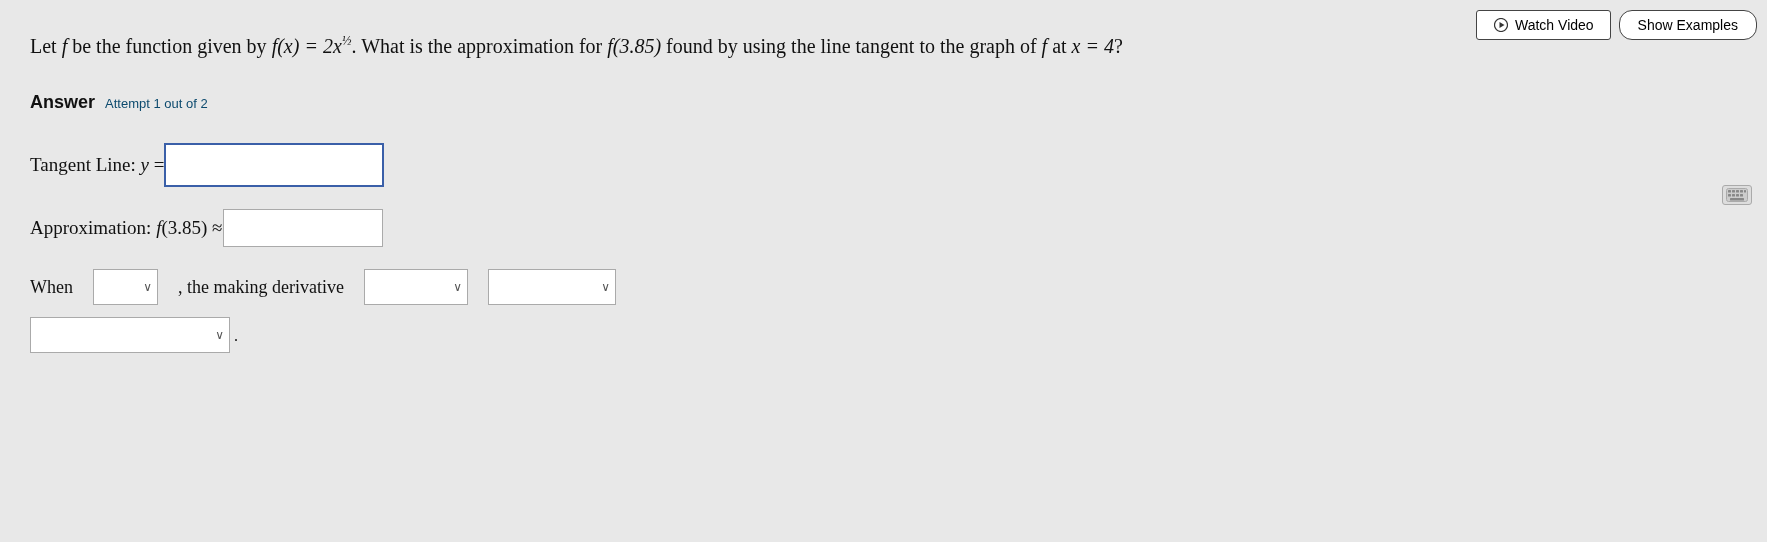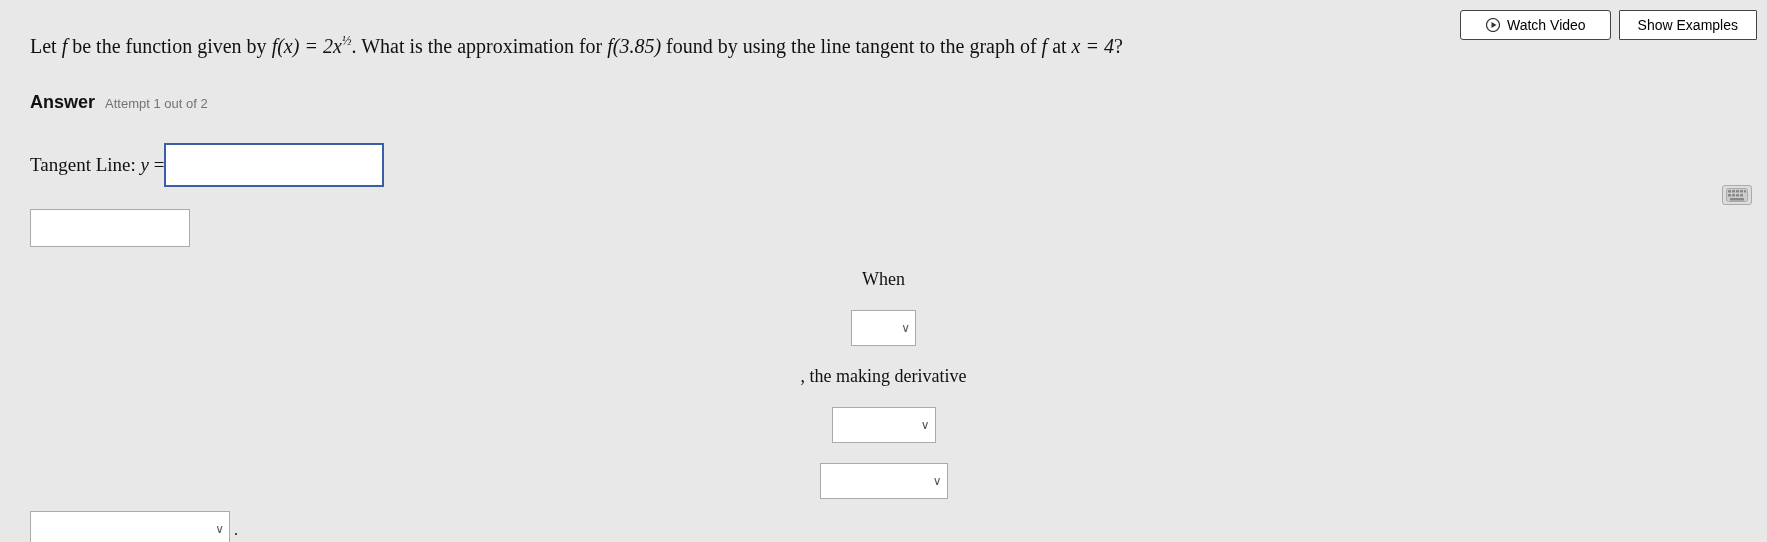--- a/index.html
+++ b/index.html
@@ -20,21 +20,21 @@
       align-items: center;
       gap: 8px;
     }
 
     .watch-video-btn {
       display: flex;
       align-items: center;
       gap: 6px;
       border: 1.5px solid #444;
       background: #fff;
-      padding: 6px 24px;
+      padding: 6px 16px;
       font-family: Arial, sans-serif;
       font-size: 14px;
       cursor: pointer;
       border-radius: 3px;
     }
 
     .watch-video-btn .play-icon {
       width: 16px;
       height: 16px;
       display: inline-flex;
@@ -42,21 +42,21 @@
       justify-content: center;
     }
 
     .show-examples-btn {
       border: 1.5px solid #444;
       background: #fff;
       padding: 6px 18px;
       font-family: Arial, sans-serif;
       font-size: 14px;
       cursor: pointer;
-      border-radius: 1px;
+      border-radius: 13px;
     }
 
     .main-content {
       padding: 30px 30px 20px 30px;
     }
 
     .question-text {
       font-size: 20px;
       line-height: 1.6;
       margin-bottom: 30px;
@@ -69,21 +69,21 @@
 
     .answer-label {
       font-size: 18px;
       font-weight: bold;
       display: inline;
       font-family: Arial, sans-serif;
     }
 
     .attempt-text {
       font-size: 13px;
-      color: #737373;
+      color: #0c4a6e;
       font-family: Arial, sans-serif;
       margin-left: 10px;
       font-weight: normal;
     }
 
     .answer-header-row {
       display: flex;
       align-items: baseline;
       gap: 0;
       margin-bottom: 30px;
@@ -135,21 +135,20 @@
       padding: 0 8px;
     }
 
     .when-row {
       display: flex;
       align-items: center;
       gap: 20px;
       font-size: 18px;
       flex-wrap: wrap;
       margin-bottom: 12px;
-      flex-direction: column;
     }
 
     .dropdown-select {
       border: 1.5px solid #aaa;
       background: #fff;
       height: 36px;
       font-size: 15px;
       font-family: Arial, sans-serif;
       padding: 0 6px;
       cursor: pointer;
@@ -241,20 +240,23 @@
     </div>
 
     <div class="input-row">
       <span class="input-row-label">
         Tangent Line: <span class="math">y</span> =
       </span>
       <input class="math-input" type="text" value="" style="">
     </div>
 
     <div class="input-row">
+      <span class="input-row-label">
+        Approximation: <span class="math">f</span>(3.85) ≈
+      </span>
       <input class="math-input-sm" type="text" value="" style="">
     </div>
 
     <div class="when-row">
       <span>When</span>
       <div class="select-wrapper">
         <select class="dropdown-select">
           <option value=""></option>
           <option value="x_lt_4">x &lt; 4</option>
           <option value="x_gt_4">x &gt; 4</option>

